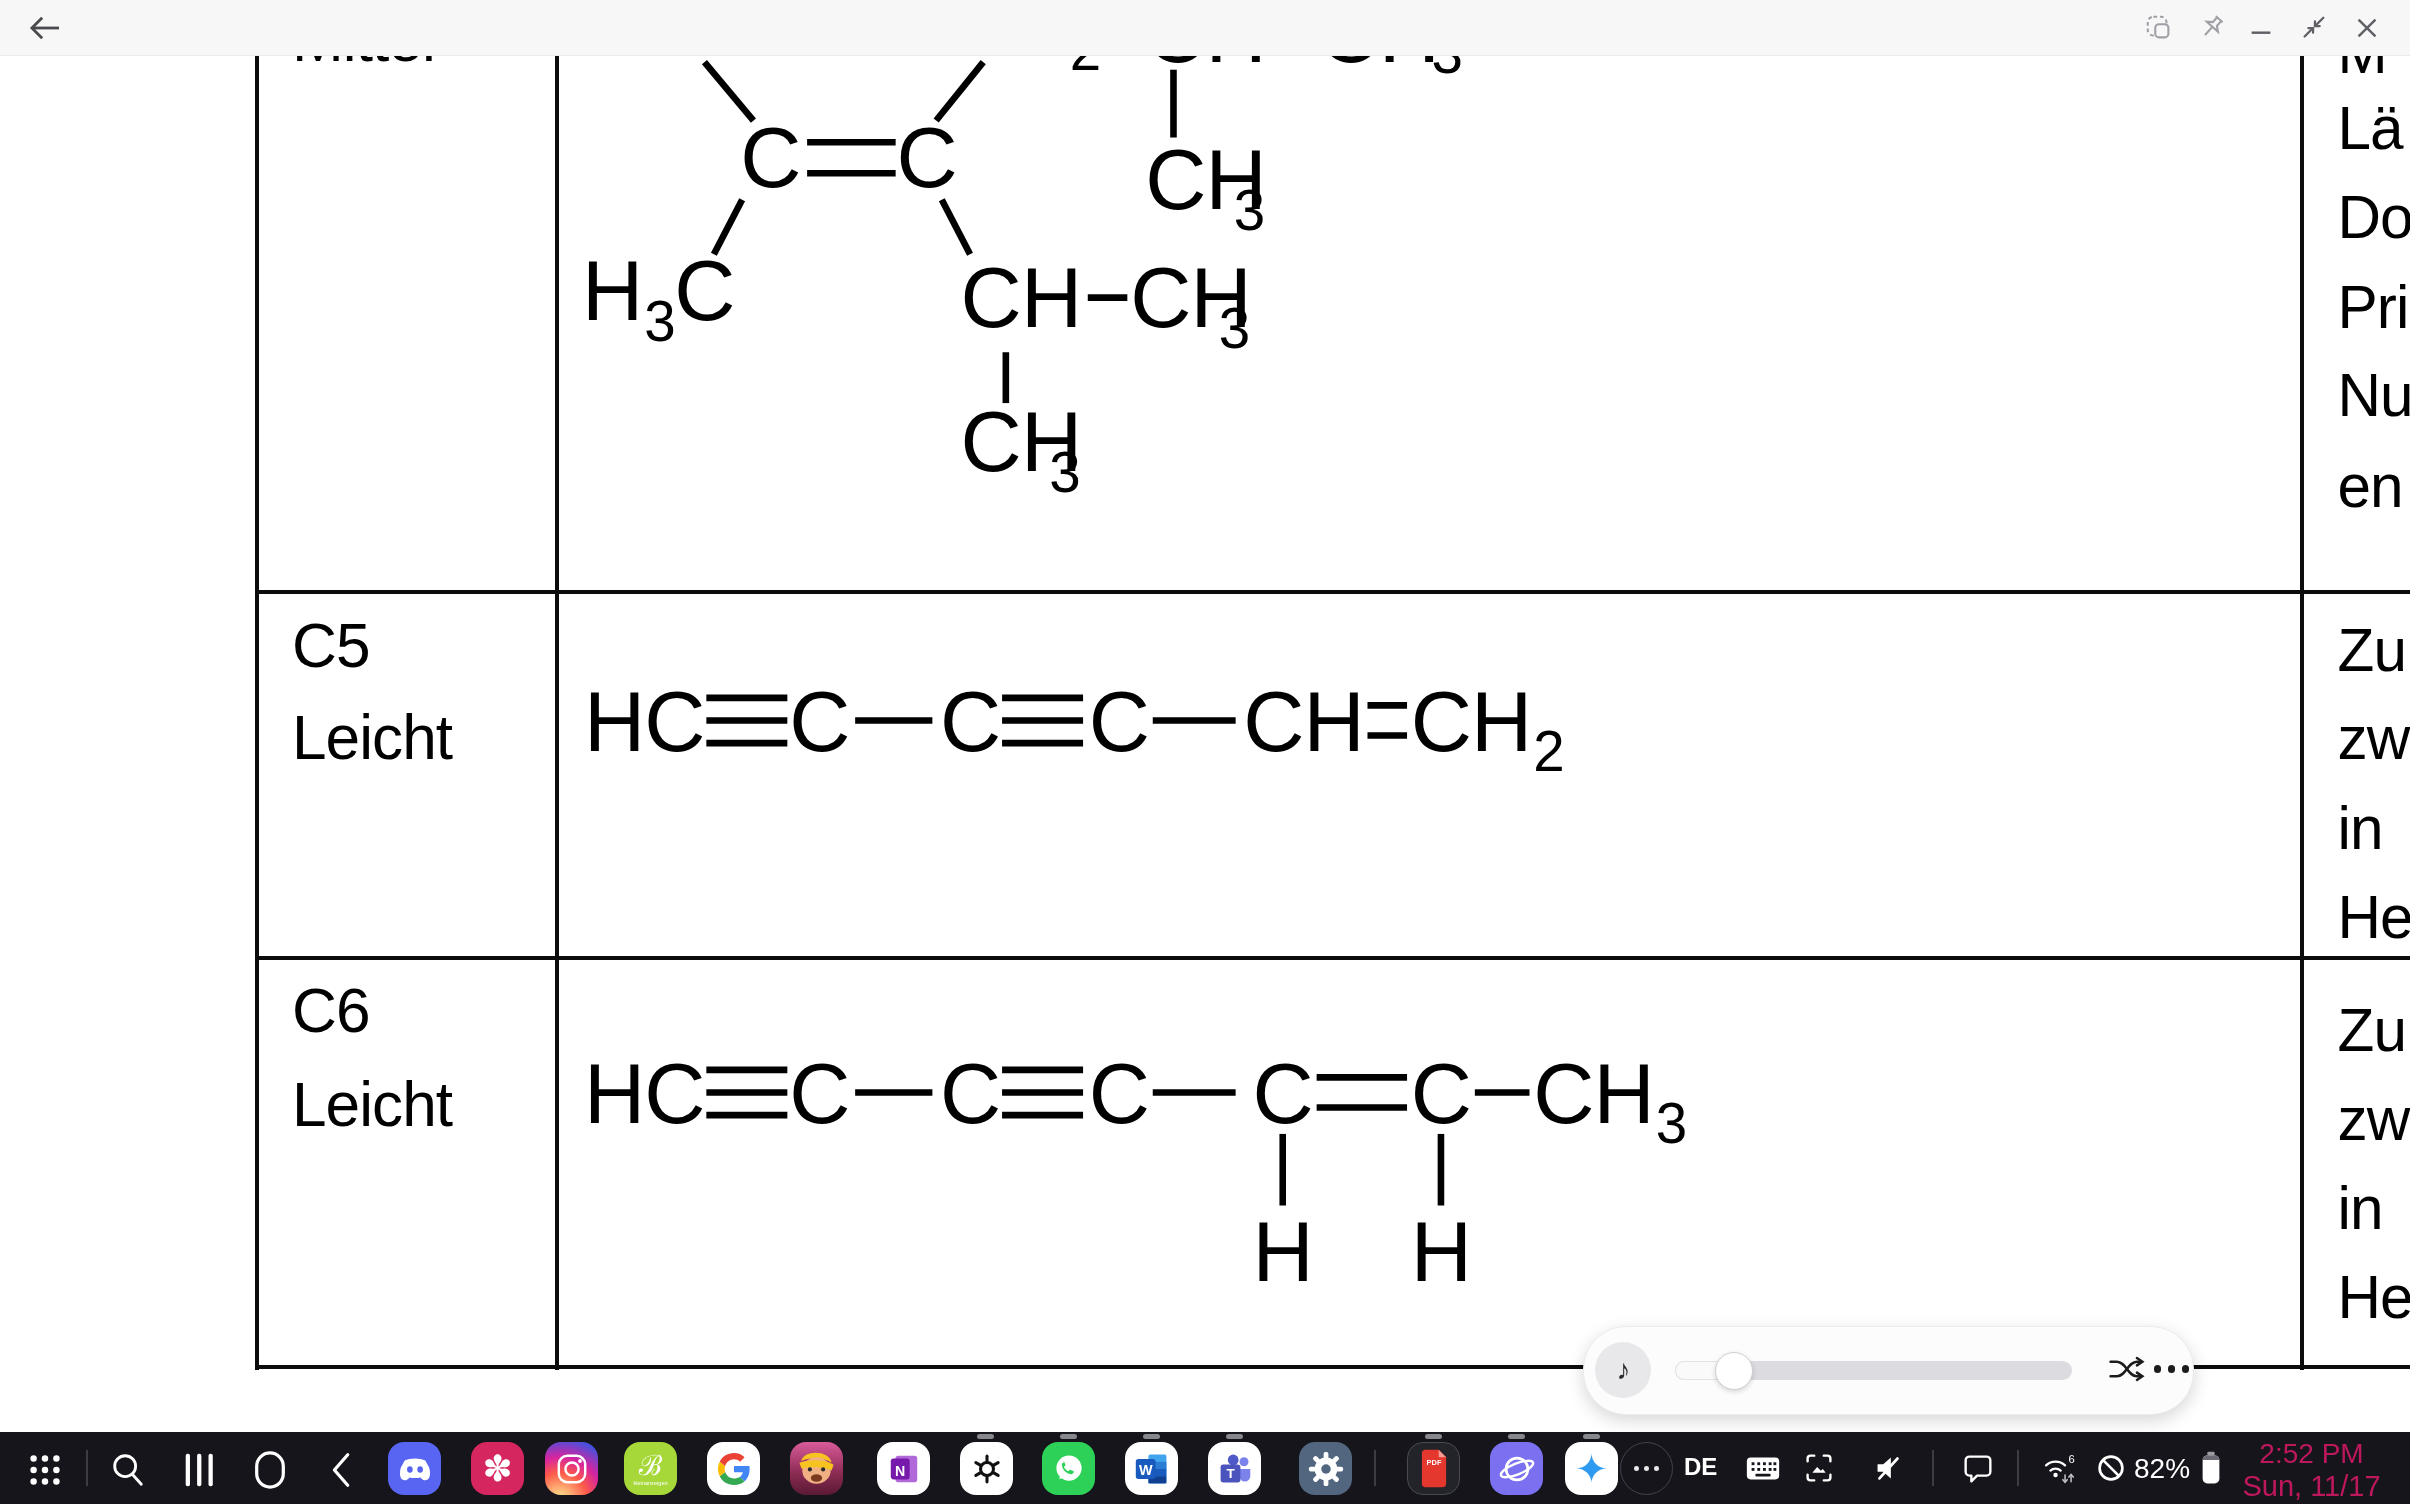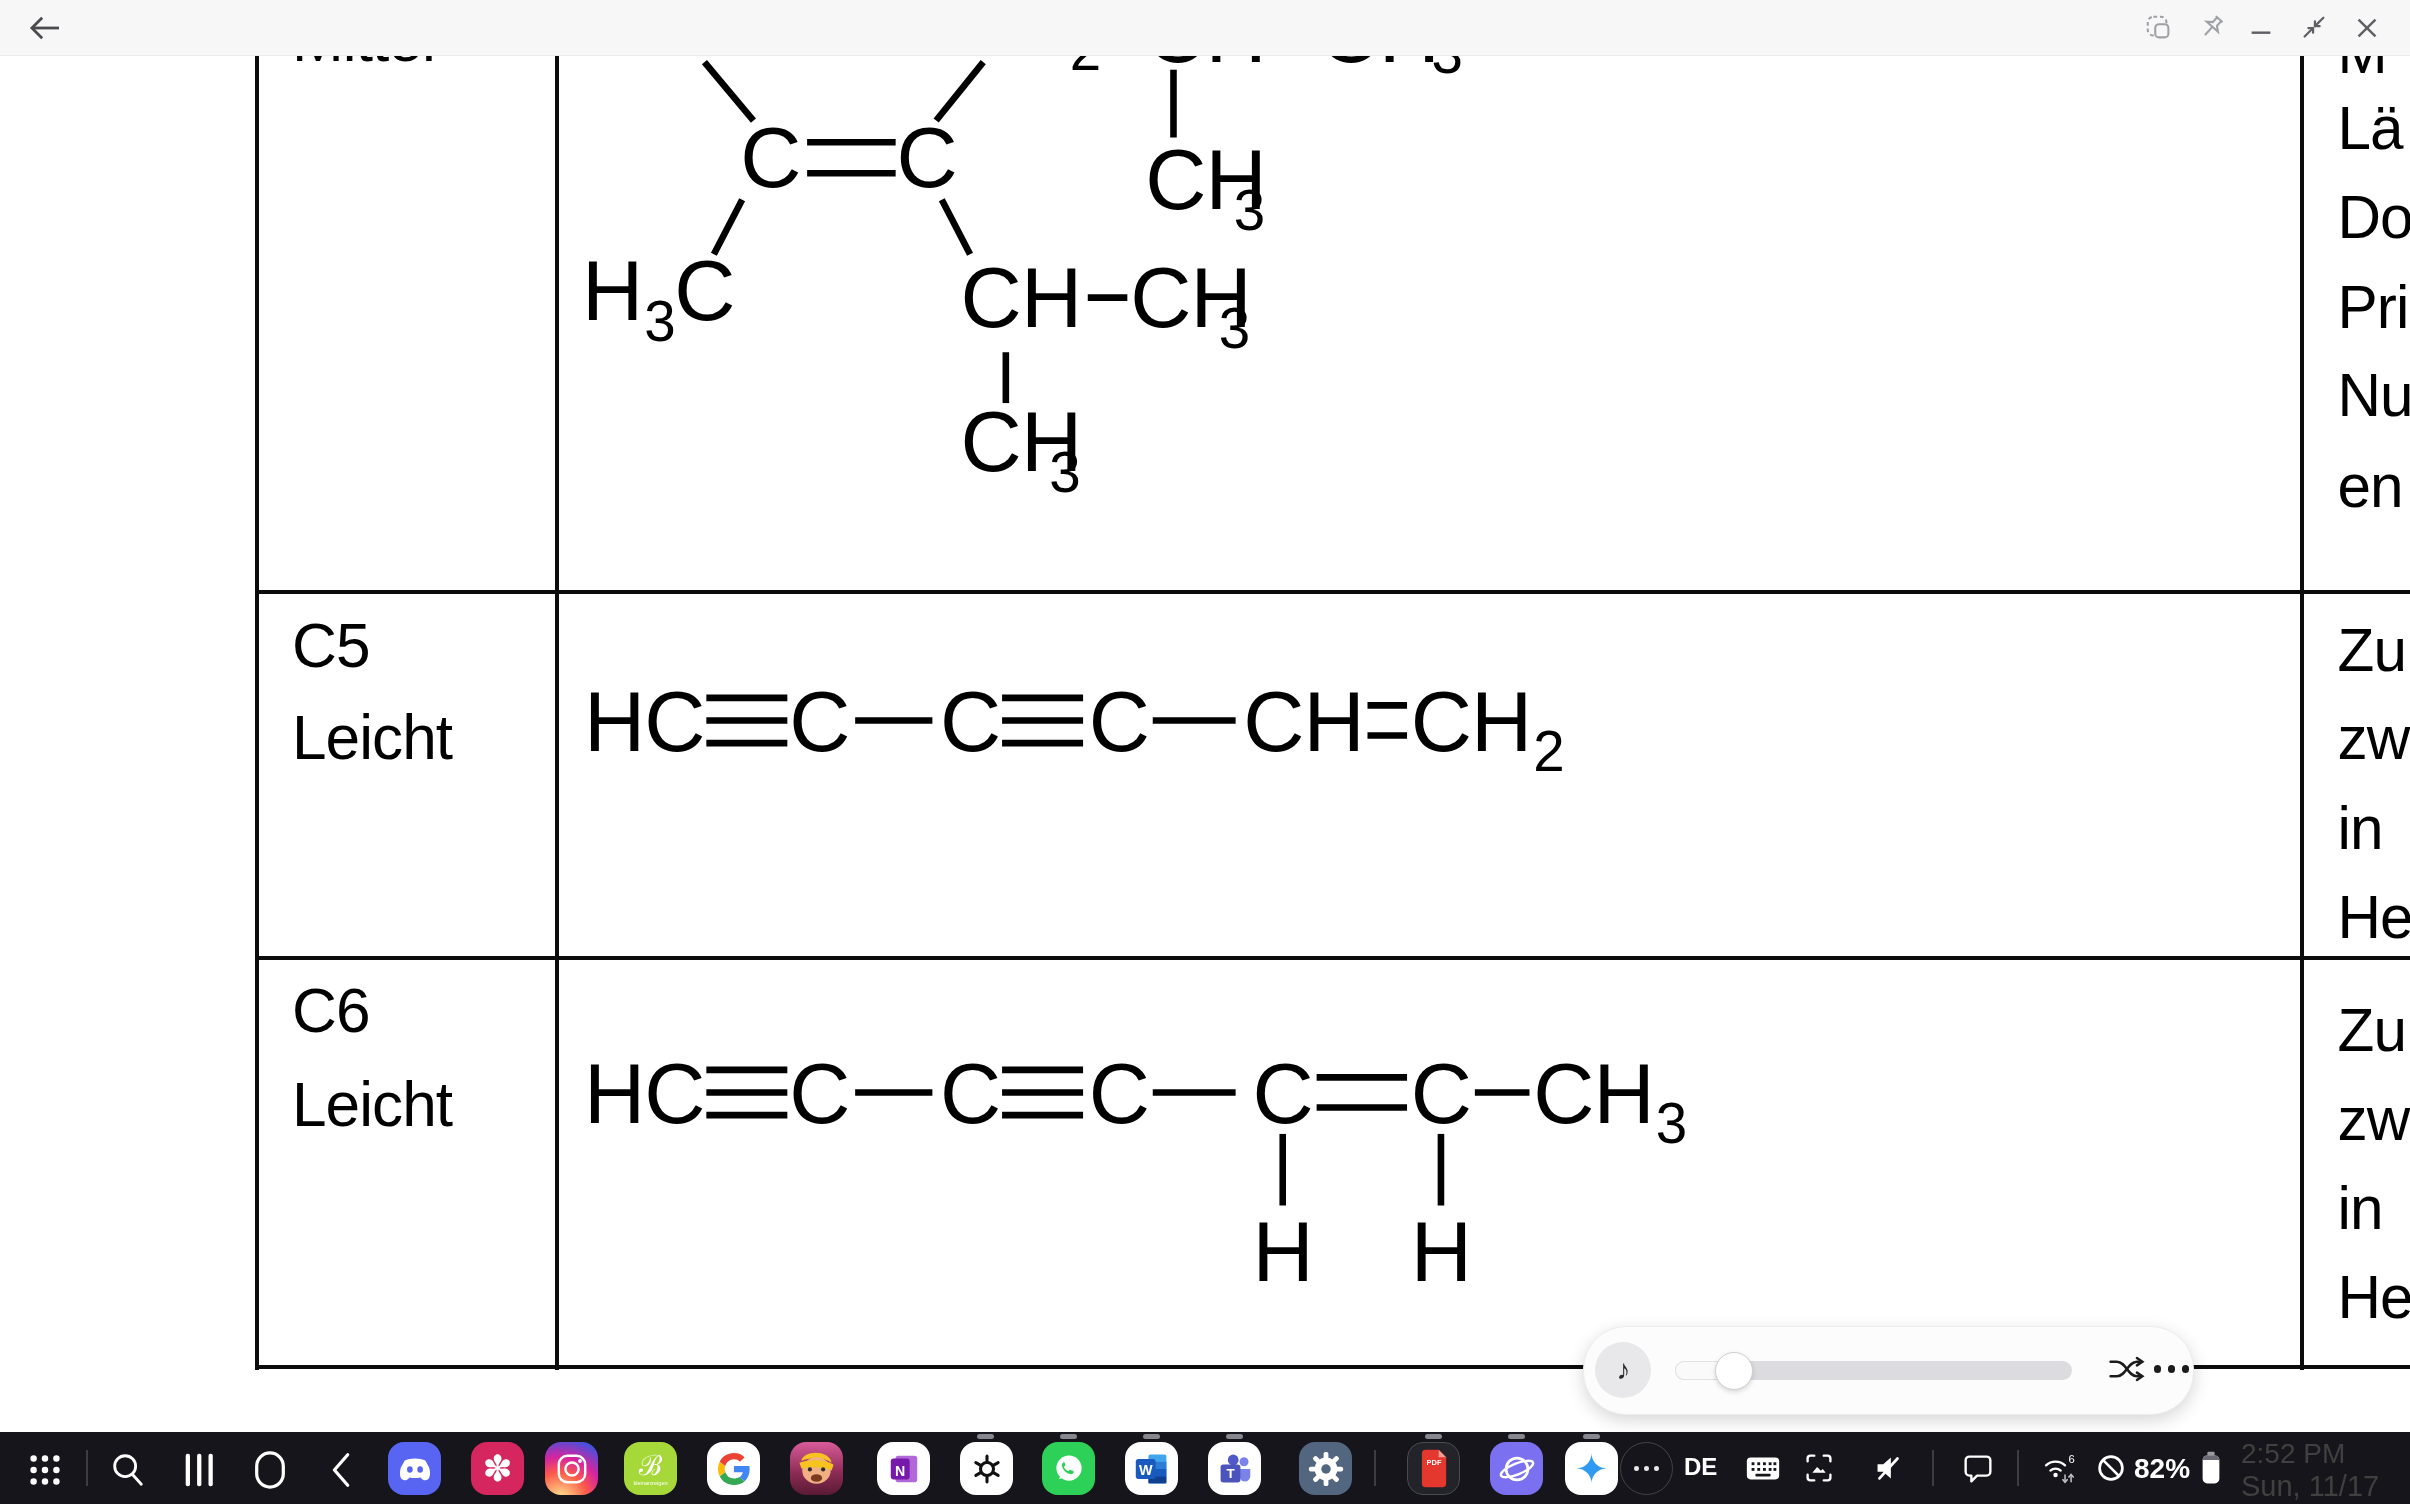--- a/index.html
+++ b/index.html
@@ -34,22 +34,22 @@
   
   #taskbar{position:absolute;left:0;top:1432px;width:2411px;height:73px;background:#15151b;z-index:70;}
   .nav-ic{position:absolute;top:1449px;width:41px;height:41px;display:flex;align-items:center;
       justify-content:center;cursor:pointer;z-index:71;}
   .tsep{position:absolute;top:1450px;width:1.9px;height:36px;background:#3c3c44;z-index:71;}
   .tile{position:absolute;top:1442px;width:53px;height:53px;border-radius:16px;display:flex;
       align-items:center;justify-content:center;overflow:hidden;cursor:pointer;z-index:71;}
   .runbar{position:absolute;top:1434px;width:17px;height:4.7px;border-radius:2.8px;background:#87878f;z-index:71;}
   .tray{position:absolute;top:1449px;width:38px;height:38px;display:flex;align-items:center;
       justify-content:center;cursor:pointer;z-index:71;color:#fff;}
-  .traytxt{position:absolute;color:#fff;z-index:71;cursor:pointer;font-weight:bold;}
-  #clock{position:absolute;top:1438px;left:2241px;width:141px;text-align:left;color:#404040;z-index:71;cursor:pointer;line-height:1.15;}
+  .traytxt{position:absolute;color:#fff;z-index:71;cursor:pointer;}
+  #clock{position:absolute;top:1438px;left:2241px;width:141px;text-align:center;color:#be185d;z-index:71;cursor:pointer;line-height:1.15;}
   #clock .t1{font-size:28px;}
   #clock .t2{font-size:29px;}
   #more-apps-btn{position:absolute;left:1620px;top:1442px;width:53px;height:53px;border-radius:50%;
       border:1.9px solid #43434b;box-sizing:border-box;display:flex;align-items:center;justify-content:center;gap:5.6px;cursor:pointer;z-index:71;}
   #more-apps-btn i{width:4.7px;height:4.7px;border-radius:50%;background:#e8e8ea;}
   .gearfill{fill:#fff;}
 </style>
 </head>
 <body>
 

